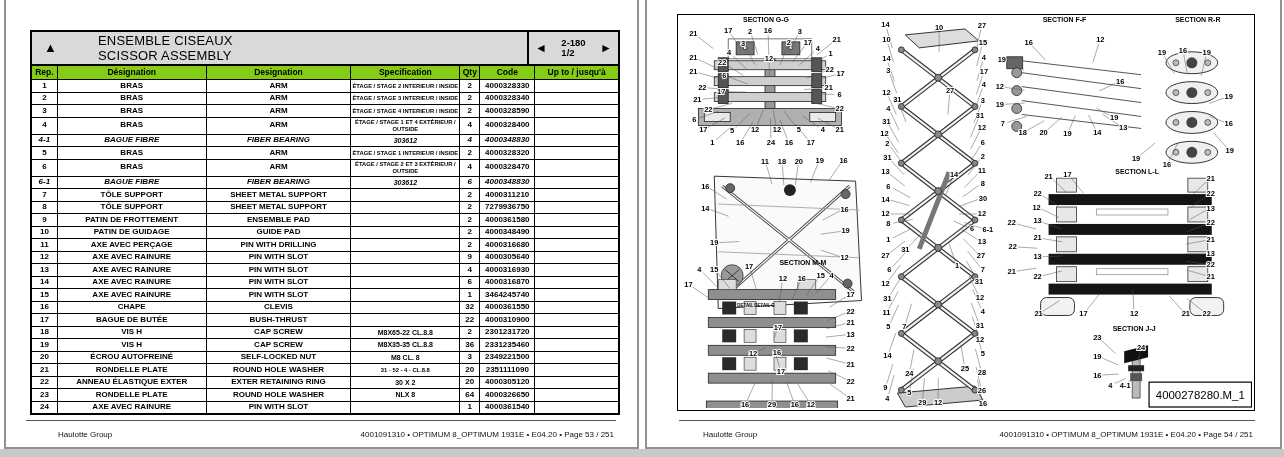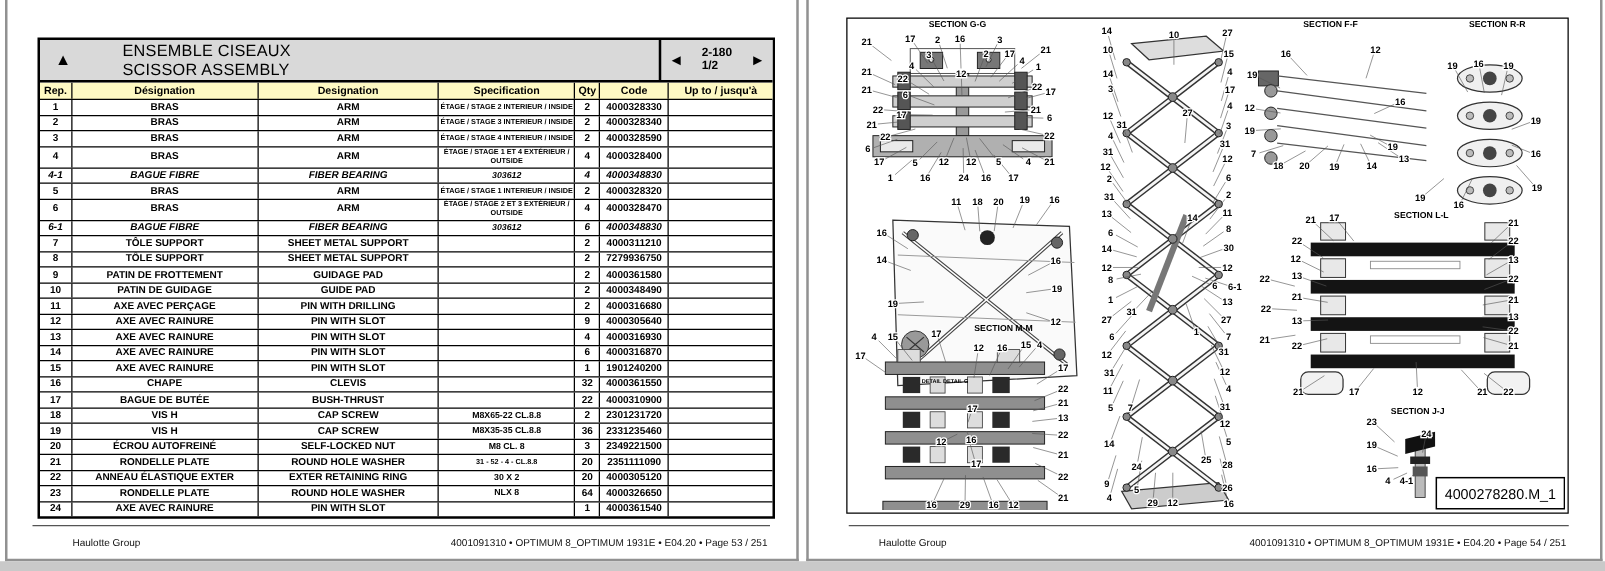--- a/index.html
+++ b/index.html
@@ -13,21 +13,21 @@
 
   
   .ptable{position:absolute;left:24px;top:30px;width:586px;border:2px solid #000;box-sizing:content-box;}
   .titleband{position:relative;height:32px;background:#d9d9d9;border-bottom:2px solid #000;}
   .up-tri{position:absolute;left:12px;top:8px;font-size:13px;color:#000;cursor:pointer;}
   .titles{position:absolute;left:66px;top:1px;font-weight:normal;font-size:13px;line-height:15px;color:#000;letter-spacing:.2px;}
   .pagnav{position:absolute;right:0;top:0;width:91px;height:32px;border-left:2px solid #000;
           display:flex;align-items:center;justify-content:space-between;padding:0 6px;box-sizing:border-box;}
   .pagnav .arr{font-size:12px;line-height:12px;cursor:pointer;}
   .pagnav .nums{font-weight:bold;font-size:9.5px;line-height:10px;text-align:left;}
-  .thead{display:flex;height:13px;background:#fef9c3;border-bottom:1px solid #000;
+  .thead{display:flex;height:13px;background:#84cc16;border-bottom:1px solid #000;
          font-weight:bold;font-size:8.5px;}
   .thead .td{display:flex;align-items:center;justify-content:center;}
   .tr{display:flex;height:11.5px;border-bottom:1px solid #000;font-weight:bold;font-size:8px;}
   .tr.tall{height:16px;}
   .tr:last-child{border-bottom:none;}
   .tr.it{font-style:italic;}
   .td{border-right:1px solid #000;box-sizing:border-box;display:flex;align-items:center;
       justify-content:center;overflow:hidden;text-align:center;line-height:1.05;}
   .td:last-child{border-right:none;}
   .td.rep{width:4.4%;}
@@ -171,21 +171,21 @@
           <div class="td fr">TÔLE SUPPORT</div>
           <div class="td en">SHEET METAL SUPPORT</div>
           <div class="td spec"></div>
           <div class="td qty">2</div>
           <div class="td code">7279936750</div>
           <div class="td upto"></div>
         </div>
         <div class="tr">
           <div class="td rep">9</div>
           <div class="td fr">PATIN DE FROTTEMENT</div>
-          <div class="td en">GUIDAGE PAD</div>
+          <div class="td en">ENSEMBLE PAD</div>
           <div class="td spec"></div>
           <div class="td qty">2</div>
           <div class="td code">4000361580</div>
           <div class="td upto"></div>
         </div>
         <div class="tr">
           <div class="td rep">10</div>
           <div class="td fr">PATIN DE GUIDAGE</div>
           <div class="td en">GUIDE PAD</div>
           <div class="td spec"></div>
@@ -228,21 +228,21 @@
           <div class="td qty">6</div>
           <div class="td code">4000316870</div>
           <div class="td upto"></div>
         </div>
         <div class="tr">
           <div class="td rep">15</div>
           <div class="td fr">AXE AVEC RAINURE</div>
           <div class="td en">PIN WITH SLOT</div>
           <div class="td spec"></div>
           <div class="td qty">1</div>
-          <div class="td code">1901240200</div>
+          <div class="td code">3464245740</div>
           <div class="td upto"></div>
         </div>
         <div class="tr">
           <div class="td rep">16</div>
           <div class="td fr">CHAPE</div>
           <div class="td en">CLEVIS</div>
           <div class="td spec"></div>
           <div class="td qty">32</div>
           <div class="td code">4000361550</div>
           <div class="td upto"></div>

